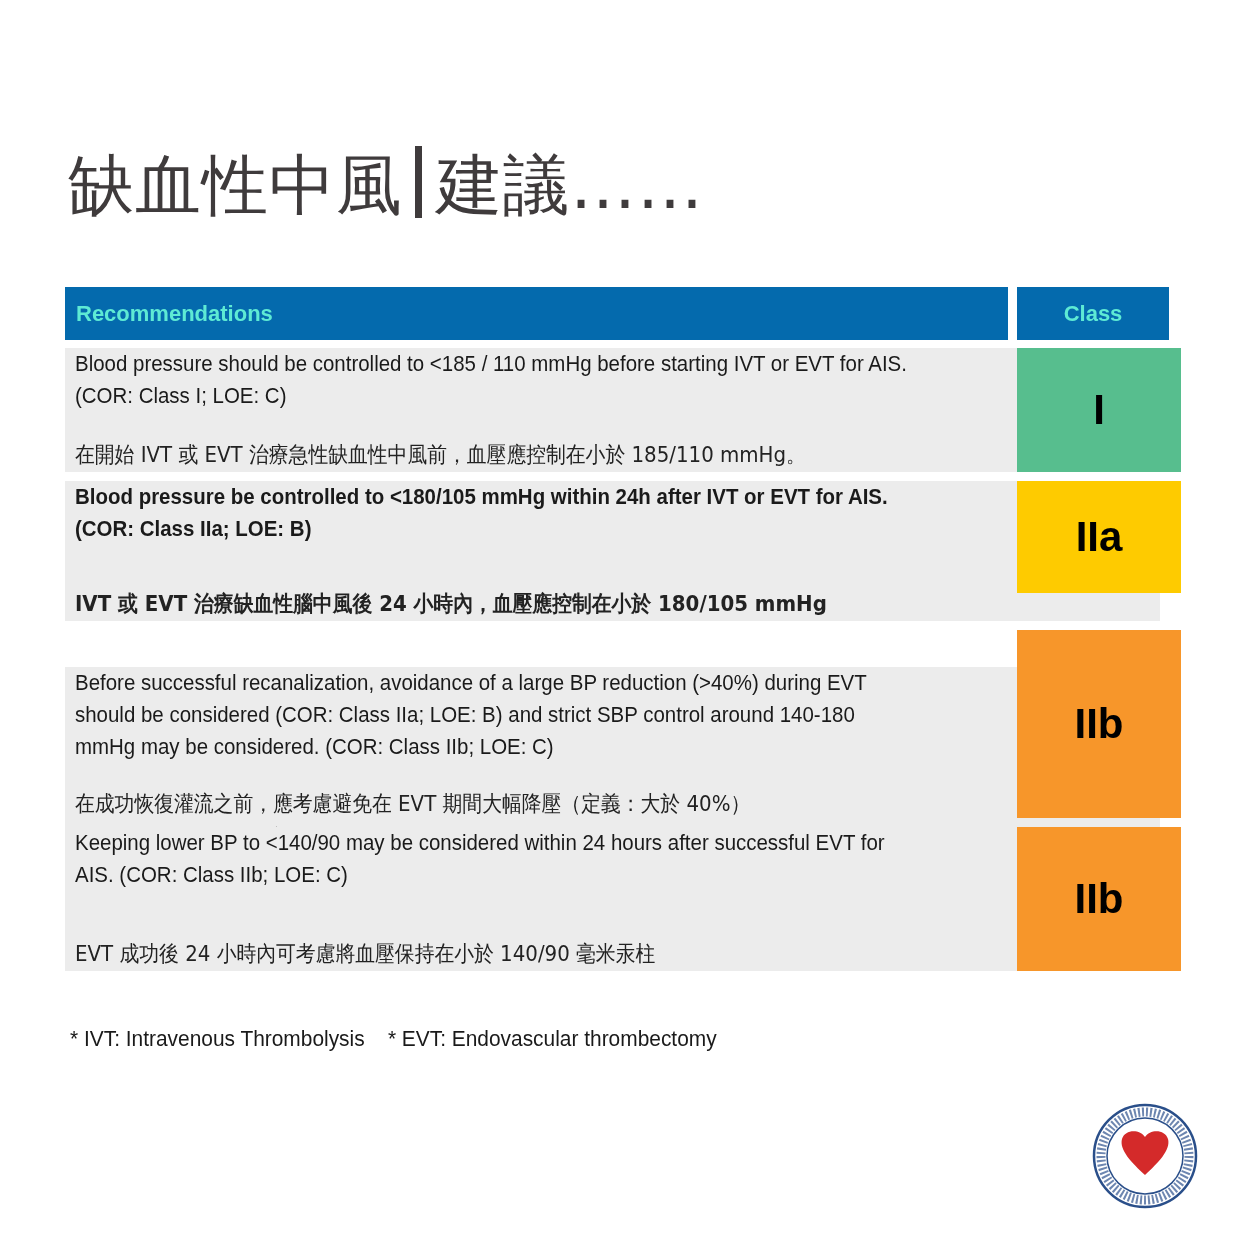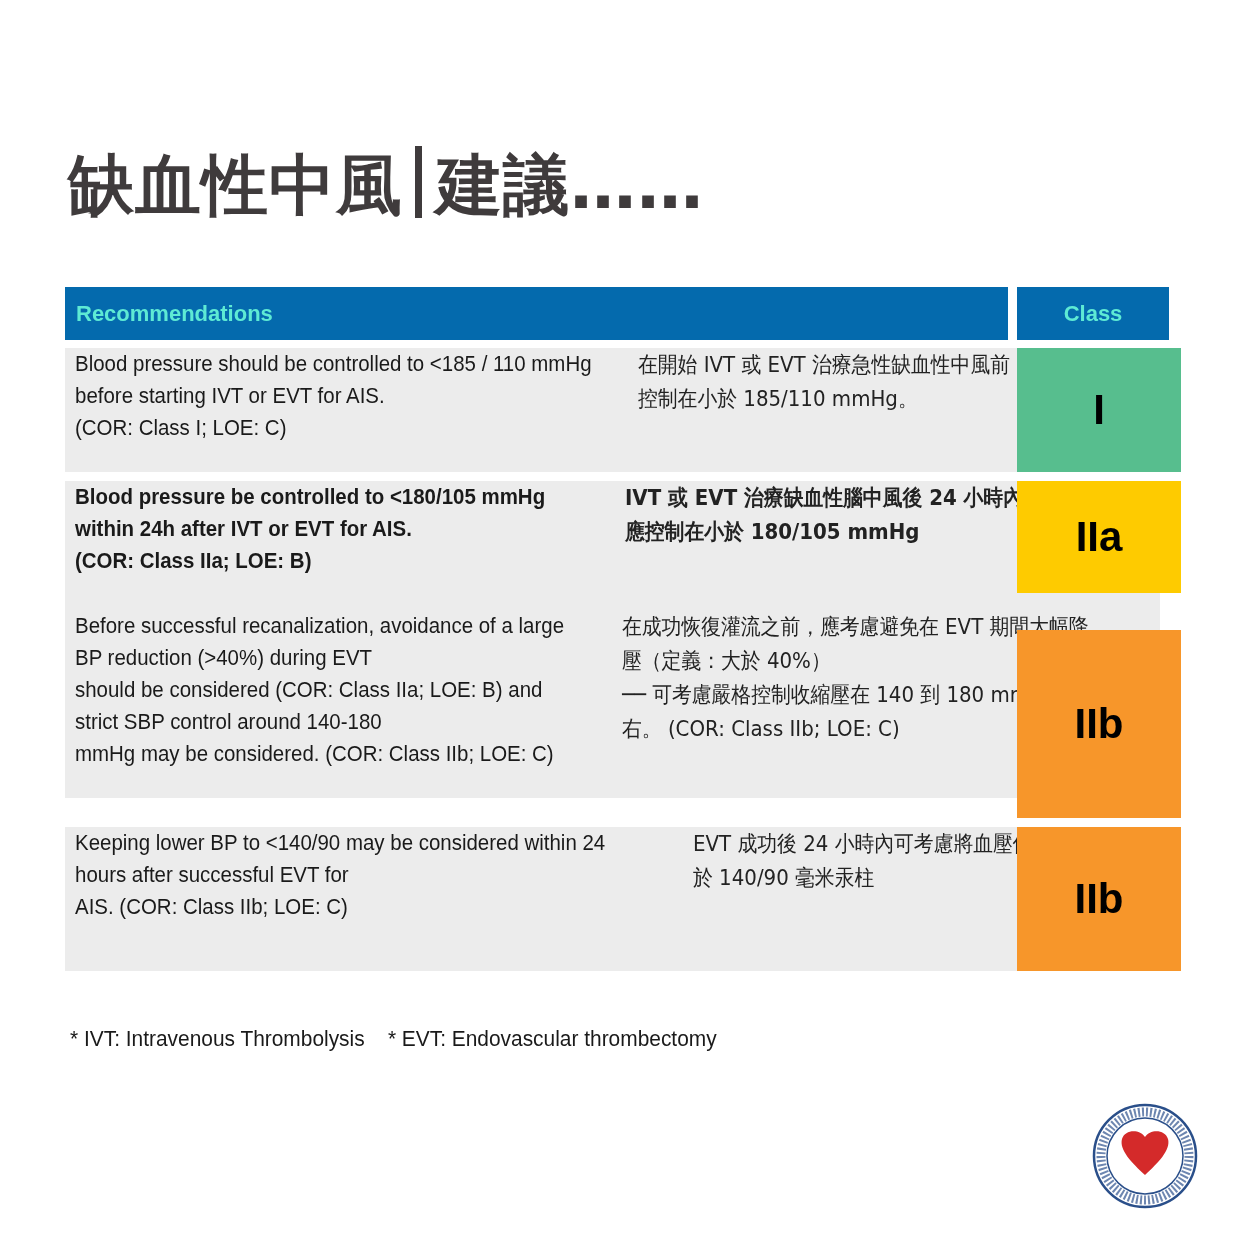--- a/index.html
+++ b/index.html
@@ -2,31 +2,31 @@
 <html><head>
   <meta charset="utf-8">
   <style>
     html, body { margin: 0; padding: 0; }
     body {
       width: 1247px; height: 1247px; background: #ffffff; position: relative; overflow: hidden;
       font-family: "Liberation Sans", "DejaVu Sans", sans-serif;
     }
     .title {
       position: absolute; left: 68px; top: 143px;
-      font-family: "DejaVu Sans", sans-serif; font-weight: bold;
+      font-family: "DejaVu Sans", sans-serif; font-weight: normal;
       font-size: 66px; line-height: 86px; color: #3f3b3c; letter-spacing: 1px;
       white-space: nowrap;
     }
     .title .bar { display: inline-block; width: 7px; height: 72px; background: #3f3b3c; vertical-align: -10px; margin: 0 14px 0 12px; }
     .hdr { position: absolute; top: 287px; height: 53px; background: #046aad; color: #5eead4; font-weight: bold; font-size: 22px; display: flex; align-items: center; }
     .hdr.left { left: 65px; width: 943px; padding-left: 11px; box-sizing: border-box; }
     .hdr.right { left: 1017px; width: 152px; justify-content: center; }
     .row-text {
       position: absolute; left: 65px; width: 1095px; background: #ececec; box-sizing: border-box;
-      padding: 0 10px; display: flex; flex-direction: row; justify-content: space-between;
+      padding: 0 10px; display: flex; flex-direction: column; justify-content: space-between;
       color: #1a1a1a; font-size: 22px; line-height: 32px;
     }
     .row-text .en { transform: scaleX(0.93); transform-origin: left; white-space: pre-line; }
     .row-text .zh { font-family: "DejaVu Sans", sans-serif; font-size: 22px; line-height: 34px; transform: scaleX(0.9); transform-origin: left; white-space: pre-line; color: #222; }
     .row-class {
       position: absolute; left: 1017px; width: 164px; display: flex; align-items: center; justify-content: center;
       font-weight: bold; font-size: 42px; color: #000;
     }
     .footnote { position: absolute; left: 70px; top: 1026px; font-size: 22px; color: #1a1a1a; white-space: pre; transform: scaleX(0.95); transform-origin: left; }
     .logo { position: absolute; left: 1092px; top: 1103px; width: 106px; height: 106px; }
@@ -56,21 +56,21 @@
 
 <div class="row-text" style="top:481px;height:140px;font-weight:bold;">
   <div class="en">Blood pressure be controlled to &lt;180/105 mmHg within 24h after IVT or EVT for AIS.
 (COR: Class IIa; LOE: B)</div>
   <div class="zh">IVT 或 EVT 治療缺血性腦中風後 24 小時內，血壓應控制在小於 180/105 mmHg</div>
 </div>
 <div class="row-class" style="top:481px;height:112px;background:#fecb00;">
   <span>IIa</span>
 </div>
 
-<div class="row-text" style="top:610px;height:188px;">
+<div class="row-text" style="top:667px;height:188px;">
   <div class="en">Before successful recanalization, avoidance of a large BP reduction (&gt;40%) during EVT
 should be considered (COR: Class IIa; LOE: B) and strict SBP control around 140-180
 mmHg may be considered. (COR: Class IIb; LOE: C)</div>
   <div class="zh">在成功恢復灌流之前，應考慮避免在 EVT 期間大幅降壓（定義：大於 40%）
 ── 可考慮嚴格控制收縮壓在 140 到 180 mmHg 左右。 (COR: Class IIb; LOE: C)</div>
 </div>
 <div class="row-class" style="top:630px;height:188px;background:#f7962a;">
   <span>IIb</span>
 </div>
 

